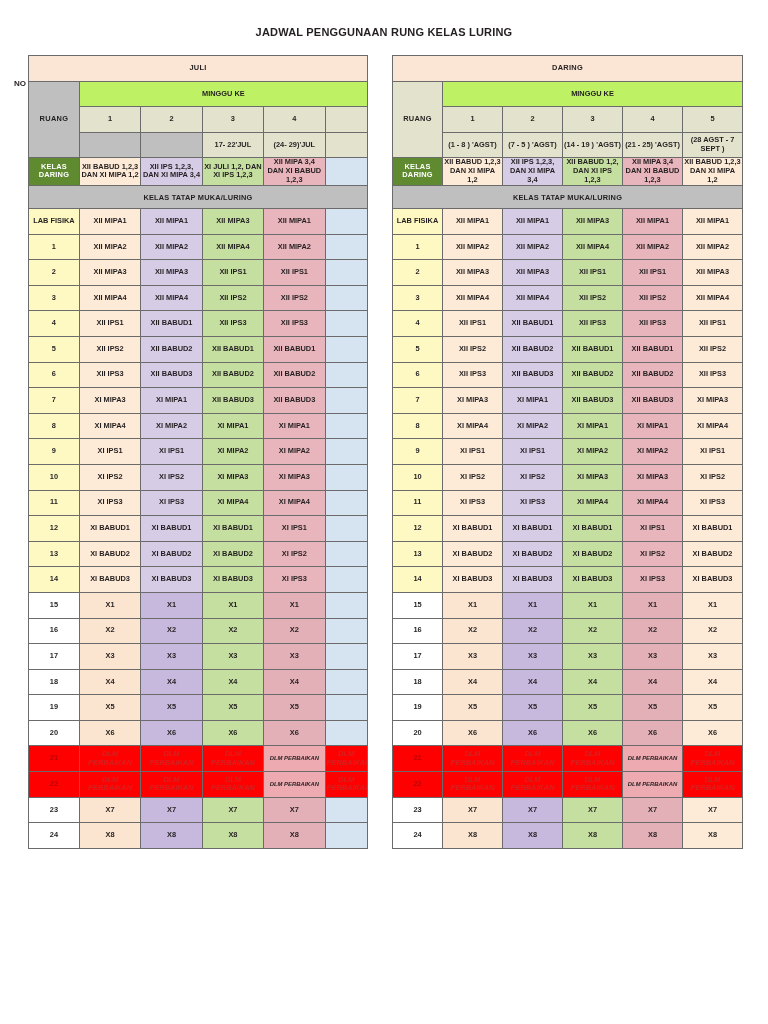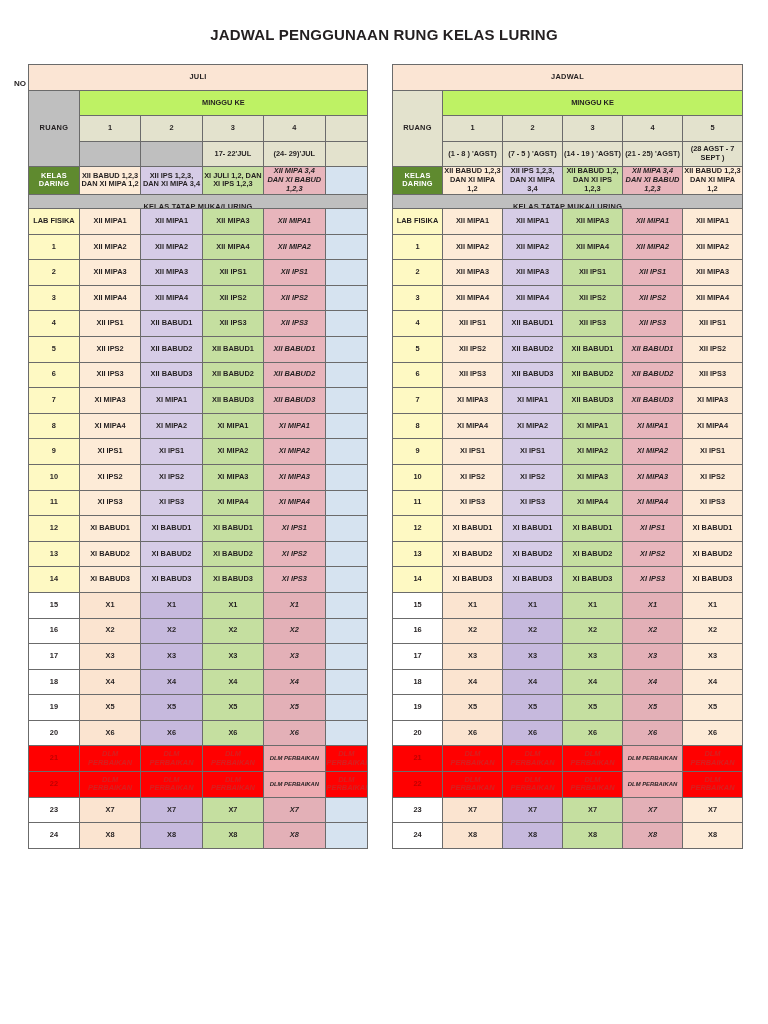--- a/index.html
+++ b/index.html
@@ -9,35 +9,35 @@
     background: #ffffff;
     font-family: "Liberation Sans", sans-serif;
     color: #231f20;
   }
   #page { position: relative; width: 768px; height: 1024px; overflow: hidden; }
 
   .page-title {
     position: absolute;
     top: 26px; left: 0; width: 768px;
     text-align: center;
-    font-size: 15px;
+    font-size: 11px;
     font-weight: 700;
     letter-spacing: .2px;
     color: #231f20;
   }
 
   .no-label {
     position: absolute;
     left: 14px; top: 79px;
     font-size: 8px;
     font-weight: 700;
     color: #231f20;
   }
 
-  .sheet { position: absolute; top: 64px; }
+  .sheet { position: absolute; top: 55px; }
   .sheet.left  { left: 28px;  width: 340px; }
   .sheet.right { left: 392px; width: 350px; }
 
   table.grid {
     border-collapse: collapse;
     width: 100%;
     table-layout: fixed;
     border: 1.6px solid #3a3a3a;
   }
   table.grid td {
@@ -121,21 +121,21 @@
     font-weight: 700;
     line-height: 1.15;
   }
   td.rowlab.white { background: #ffffff; }
   td.rowlab.red   { background: #ff0000; color: #c00000; }
 
   
   .c1 { background: #fdebd7; }
   .c2 { background: #d6cce6; }
   .c3 { background: #c5dfa0; }
-  .c4 { background: #e8b5bc; font-style: italic; }
+  .c4 { background: #e8b5bc; }
   .c5 { background: #d6e3f0; }
   .c5o { background: #fdebd7; }
 
   .c1.pale { background: #fbe4d0; }
   .c2.pale { background: #c6b9dd; }
   .c3.pale { background: #c5dfa0; }
   .c4.pale { background: #e3b0b7; }
 
   
   td.repair {
@@ -220,21 +220,21 @@
       <colgroup>
         <col style="width:50px">
           <col style="width:60px">
           <col style="width:60px">
         <col style="width:60px">
           <col style="width:60px">
           <col style="width:60px">
       </colgroup>
       <tbody>
         <tr>
-          <td class="month-band" colspan="6">JADWAL</td>
+          <td class="month-band" colspan="6">DARING</td>
         </tr>
         <tr>
           <td class="ruang-cell olive" rowspan="3">RUANG</td>
           <td class="minggu-band" colspan="5">MINGGU KE</td>
         </tr>
         <tr>
           <td class="wk-num">1</td>
           <td class="wk-num">2</td>
           <td class="wk-num">3</td>
           <td class="wk-num">4</td>

